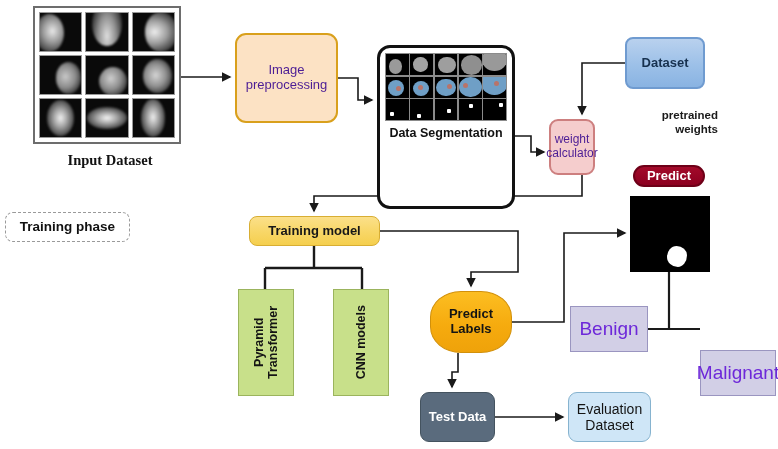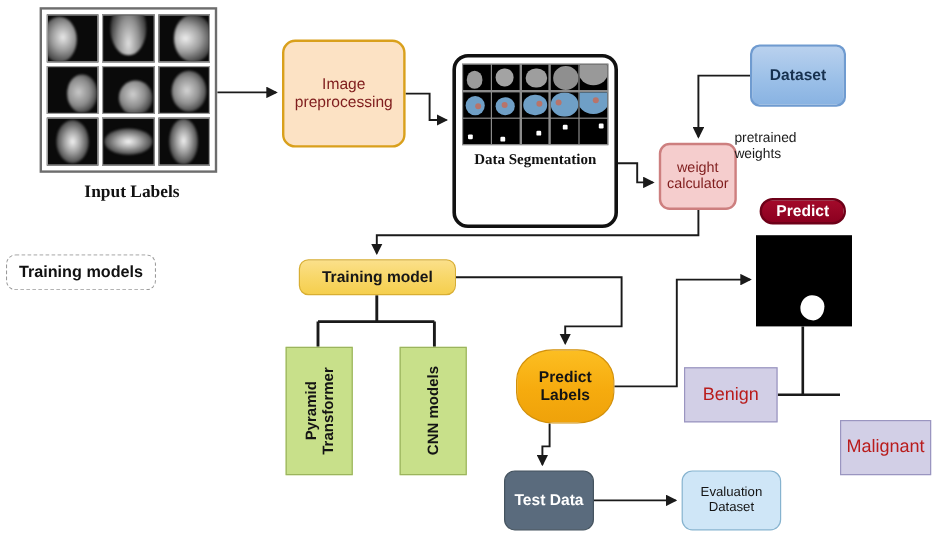--- a/index.html
+++ b/index.html
@@ -18,21 +18,21 @@
     overflow: hidden;
   }
   .node {
     position: absolute;
     box-sizing: border-box;
     display: flex;
     align-items: center;
     justify-content: center;
     text-align: center;
     line-height: 1.15;
-    color: #7f1d1d;
+    color: #4c1d95;
     z-index: 3;
   }
   svg.wires {
     position: absolute;
     left: 0;
     top: 0;
     width: 778px;
     height: 449px;
     z-index: 1;
     pointer-events: none;
@@ -115,28 +115,27 @@
     border-radius: 11px;
     font-size: 13px;
   }
 
   
   #sam-panel {
     position: absolute;
     left: 377px;
     top: 45px;
     width: 138px;
-    height: 145px;
+    height: 164px;
     border: 3px solid #111;
     border-radius: 13px;
     background: #ffffff;
     box-sizing: border-box;
     z-index: 2;
     padding: 5px 5px 0 5px;
-    font-family: Liberation Serif, serif;
   }
   #sam-grid {
     display: grid;
     grid-template-columns: repeat(5, 1fr);
     grid-template-rows: repeat(3, 1fr);
     gap: 1.5px;
     width: 100%;
     height: 68px;
     background: #8b8b8b;
     border: 1px solid #8b8b8b;
@@ -174,21 +173,21 @@
     font-size: 12.5px;
     font-weight: bold;
     color: #111;
     line-height: 1.2;
   }
 
   
   #weight-calculator {
     left: 549px;
     top: 119px;
-    width: 65px;
+    width: 46px;
     height: 56px;
     background: #f5cdcd;
     border: 2px solid #cd7f7f;
     border-radius: 9px;
     font-size: 12px;
   }
 
   
   #imagenet {
     left: 625px;
@@ -200,23 +199,23 @@
     border-radius: 8px;
     font-size: 13px;
     font-weight: bold;
     color: #17314f;
   }
   #pretrained-weights {
     position: absolute;
     left: 612px;
     top: 108px;
     width: 106px;
-    text-align: left;
+    text-align: right;
     font-size: 11.5px;
-    font-weight: normal;
+    font-weight: bold;
     color: #1a1a1a;
     line-height: 1.25;
     z-index: 3;
   }
 
   
   #predict-badge {
     left: 633px;
     top: 165px;
     width: 72px;
@@ -315,22 +314,22 @@
     border-radius: 31px / 26px;
     font-size: 13px;
     font-weight: bold;
     color: #141414;
   }
 
   
   .lav-box {
     background: #d2cfe6;
     border: 1.5px solid #9a95c0;
-    font-size: 15px;
-    color: #b91c1c;
+    font-size: 19px;
+    color: #6d28d9;
   }
   #benign {
     left: 570px;
     top: 306px;
     width: 78px;
     height: 46px;
   }
   #malignant {
     left: 700px;
     top: 306px;
@@ -353,21 +352,21 @@
     font-weight: bold;
   }
   #evaluation-metrices {
     left: 568px;
     top: 392px;
     width: 83px;
     height: 50px;
     background: #cfe6f7;
     border: 1.5px solid #86b3cf;
     border-radius: 9px;
-    font-size: 11px;
+    font-size: 14px;
     color: #141414;
   }
 </style>
 </head>
 <body>
 
 <div id="canvas">
 
   <svg class="wires" viewBox="0 0 778 449" xmlns="http://www.w3.org/2000/svg">
     <defs>
@@ -407,21 +406,21 @@
       <div class="mammo m2"></div>
       <div class="mammo m3"></div>
       <div class="mammo m4"></div>
       <div class="mammo m5"></div>
       <div class="mammo m6"></div>
       <div class="mammo m7"></div>
       <div class="mammo m8"></div>
       <div class="mammo m9"></div>
     </div>
   </div>
-  <div id="dataset-caption">Input Labels</div>
+  <div id="dataset-caption">Input Dataset</div>
 
   <div class="node" id="image-preprocessing">
     <div>
       <div>Image</div>
       <div>preprocessing</div>
     </div>
   </div>
 
   <div id="sam-panel">
     <div id="sam-grid">
@@ -495,21 +494,21 @@
     <div>pretrained</div>
     <div>weights</div>
   </div>
 
   <div class="node" id="predict-badge">Predict</div>
 
   <div id="mask-image">
     <div id="mask-blob"></div>
   </div>
 
-  <div class="node" id="training-phase">Training models</div>
+  <div class="node" id="training-phase">Training phase</div>
 
   <div class="node" id="training-model">Training model</div>
 
   <div class="node green-box" id="pyramid-transformer">
     <div class="vtext">
       <span>Pyramid</span><br>
       <span>Transformer</span>
     </div>
   </div>
   <div class="node green-box" id="cnn-models">

